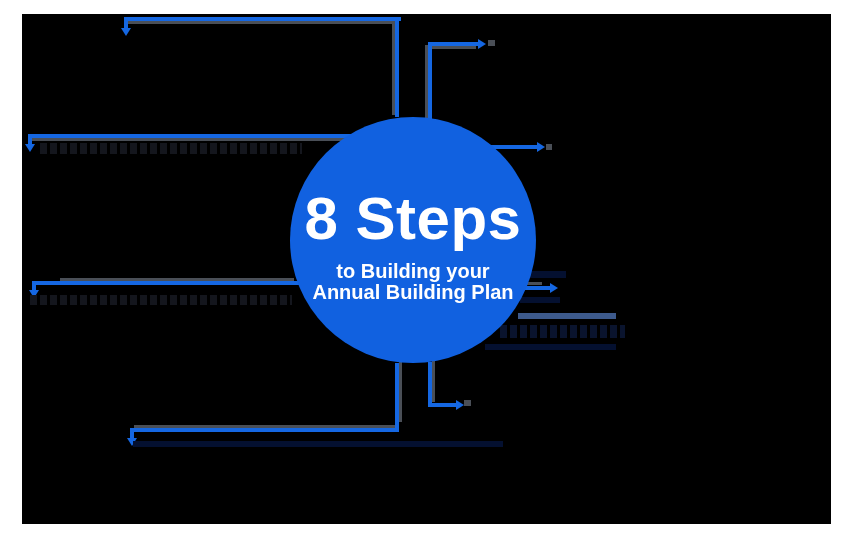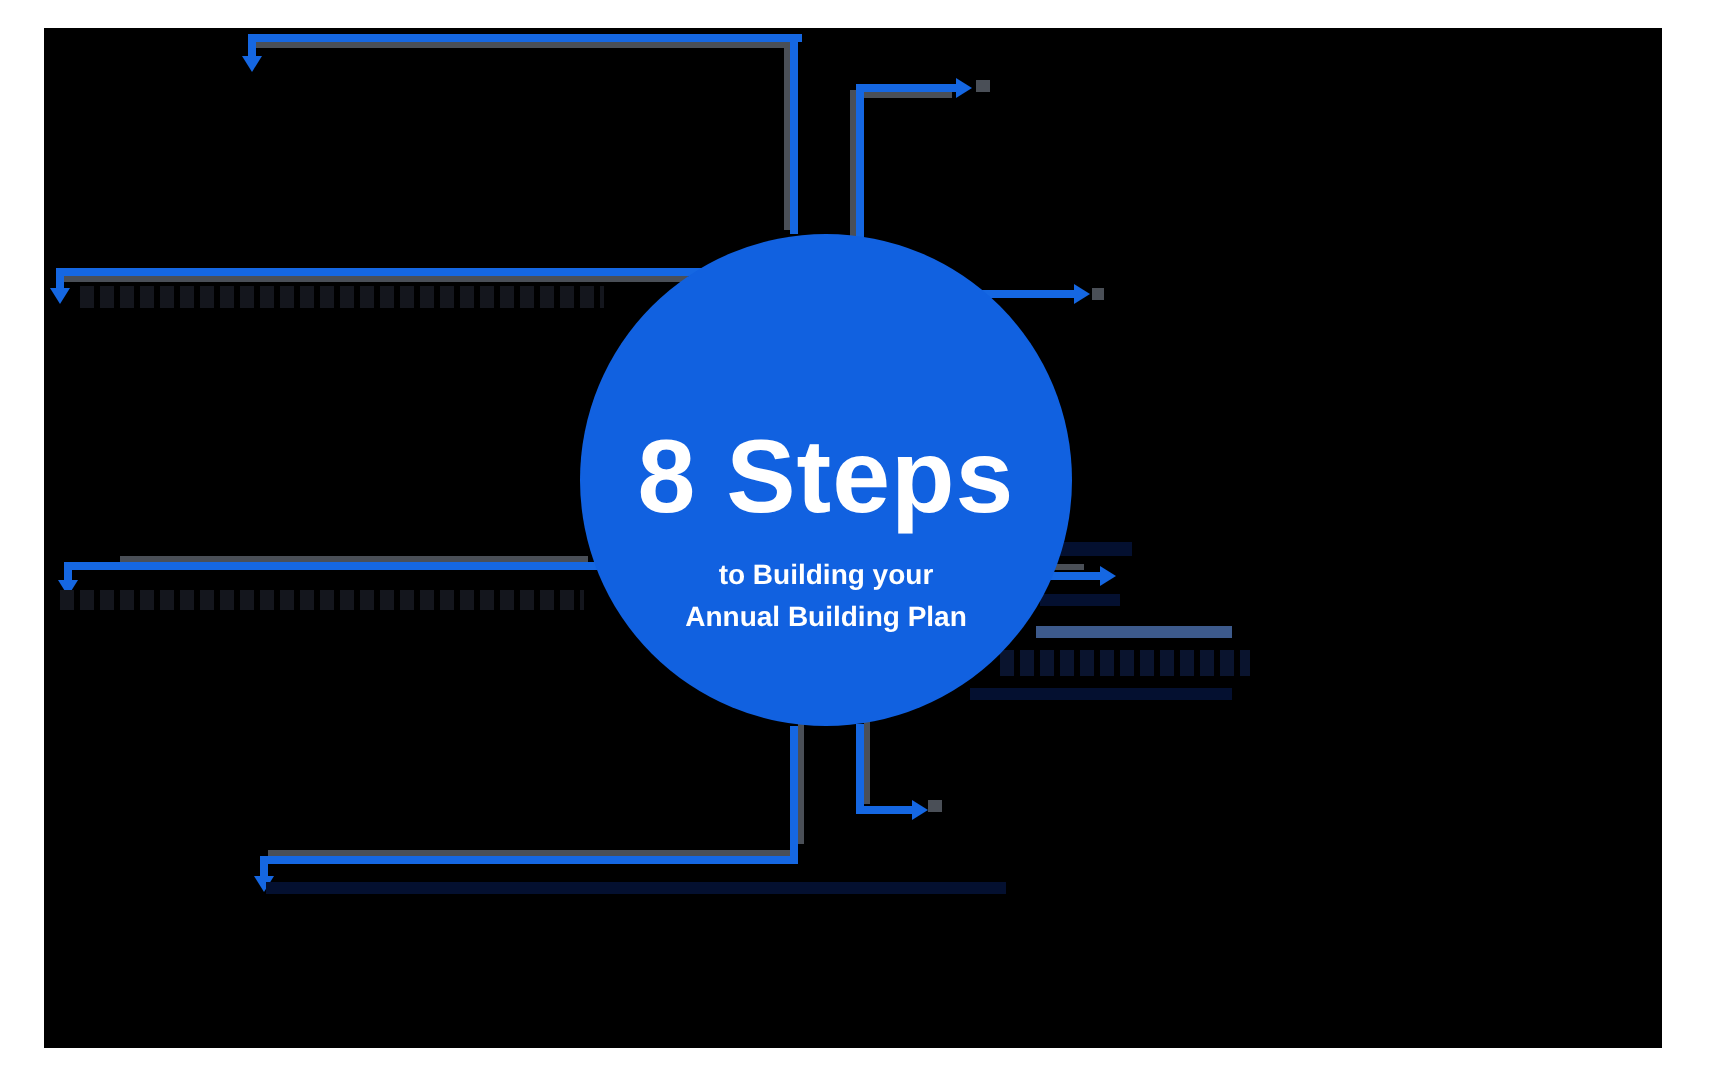--- a/index.html
+++ b/index.html
@@ -15,22 +15,22 @@
       border-top:5px solid transparent;border-bottom:5px solid transparent;
       border-left:8px solid var(--line_blue,#1567e2);}
   .bar-navy{position:absolute;background:var(--navy_bar,#041030);}
   .bar-slate{position:absolute;background:var(--slate_bar,#3d5a8c);}
   .illegible{position:absolute;
       background:repeating-linear-gradient(90deg,var(--glyph_dark,#14161d) 0 7px,transparent 7px 10px);}
   .illegible.navy{background:repeating-linear-gradient(90deg,#0a142e 0 7px,transparent 7px 10px);}
   .circle{position:absolute;left:268px;top:103px;width:246px;height:246px;border-radius:50%;
       background:var(--circle_blue,#1161e0);display:flex;flex-direction:column;align-items:center;
       justify-content:flex-start;text-align:center;color:var(--text_white,#fff);}
-  .circle-title{margin-top:96px;font-size:52px;font-weight:bold;letter-spacing:.5px;line-height:1;}
-  .circle-sub{font-size:14px;font-weight:bold;line-height:21px;}
+  .circle-title{margin-top:72px;font-size:60px;font-weight:bold;letter-spacing:.5px;line-height:1;}
+  .circle-sub{font-size:20px;font-weight:bold;line-height:21px;}
   .circle-sub.first{margin-top:12px;}
 </style>
 </head>
 <body>
 
 <div class="page">
   <div class="canvas">
 
     <div>
       <div class="shadow" style="left:106px;top:6.5px;width:267px;height:3px"></div>

